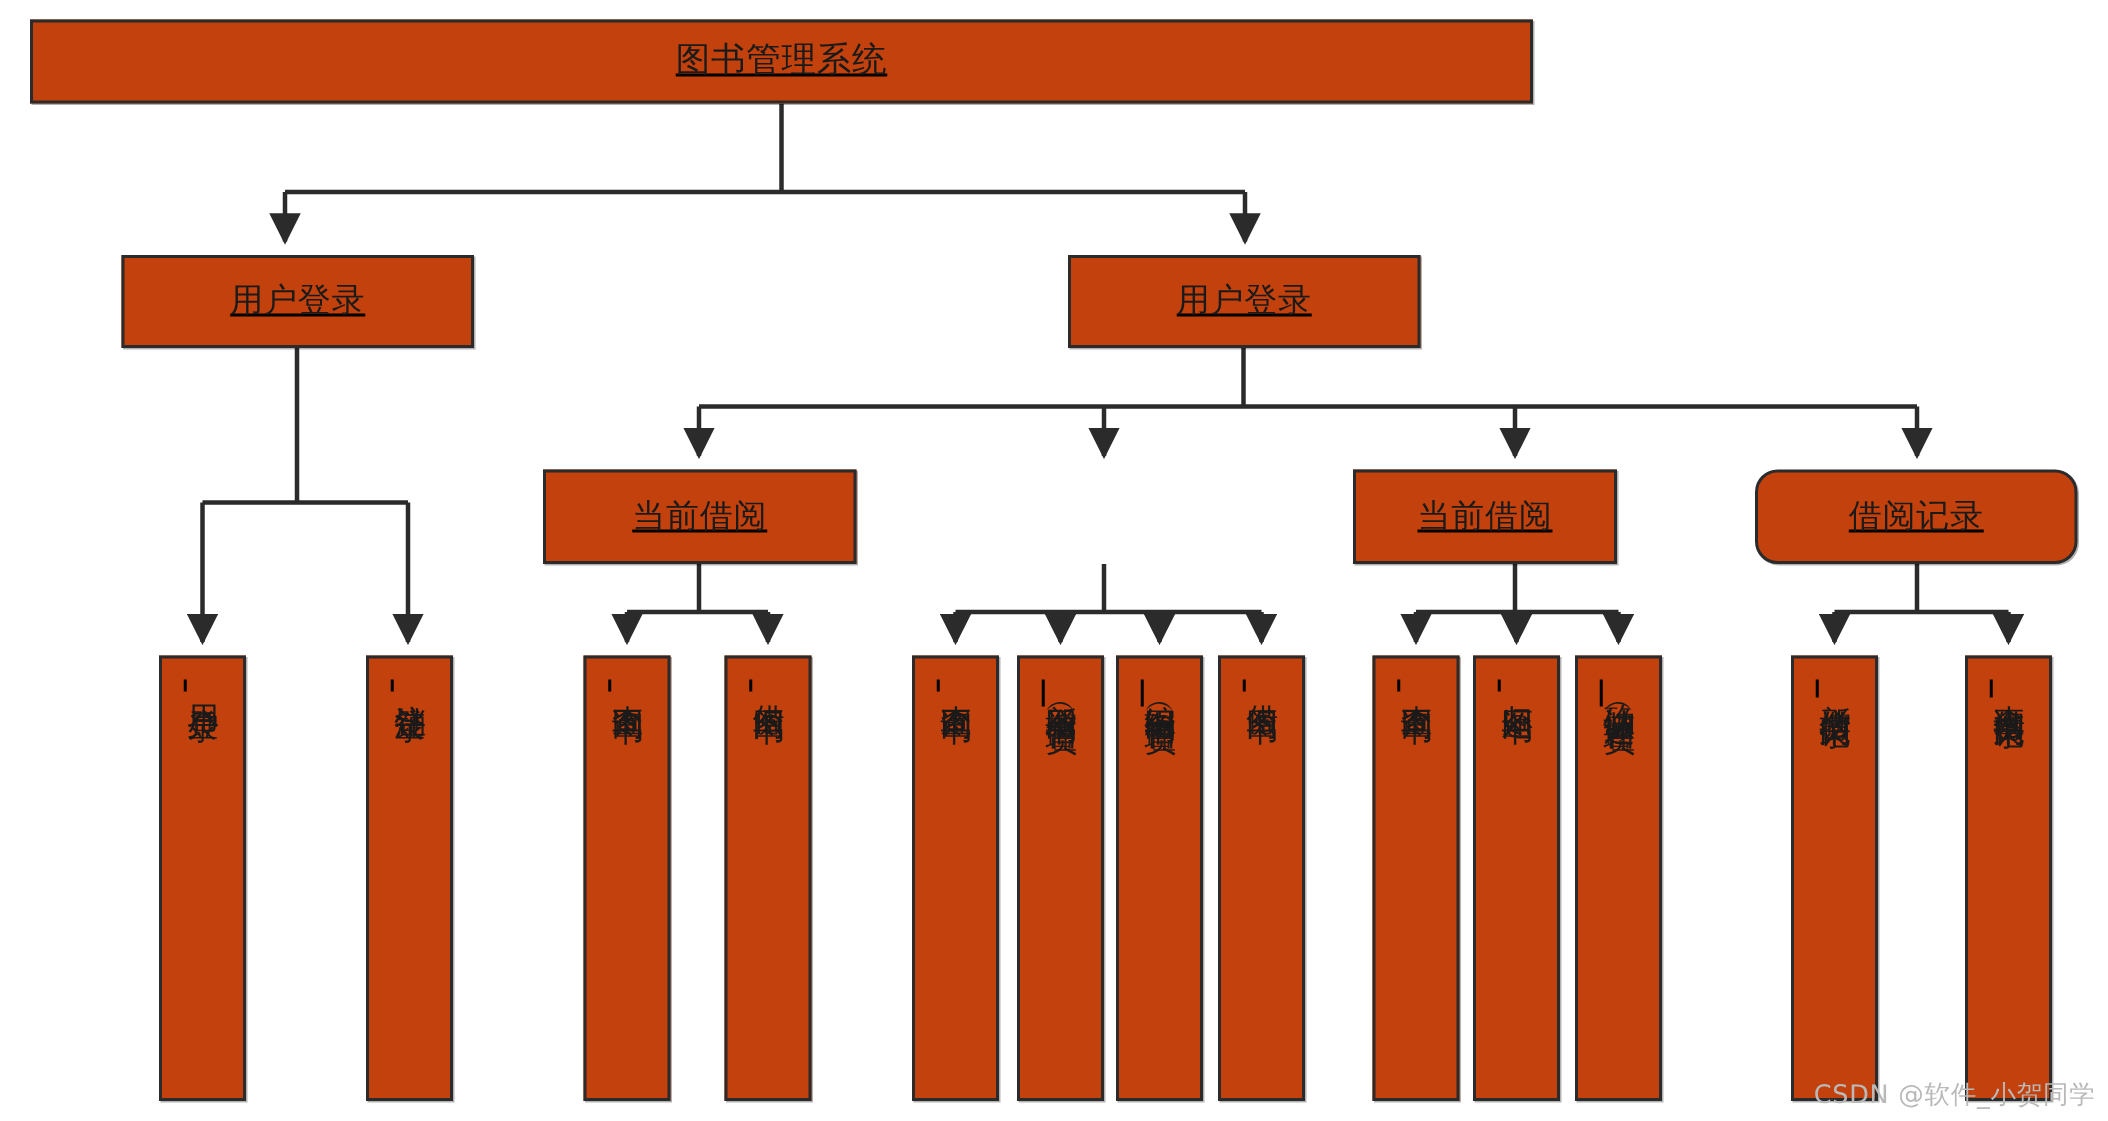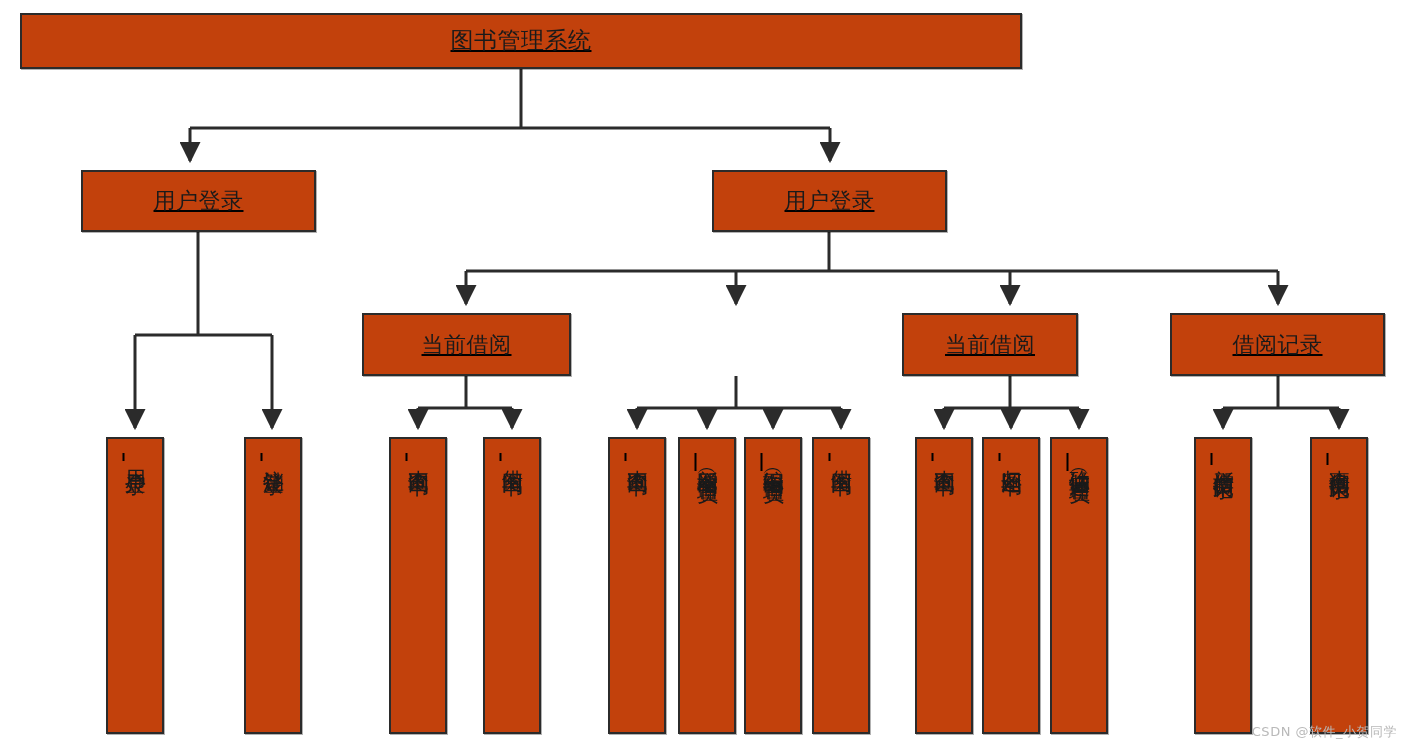--- a/index.html
+++ b/index.html
@@ -56,21 +56,21 @@
     writing-mode: vertical-rl;
     text-orientation: upright;
     font-size: 21px;
     letter-spacing: 2px;
     line-height: 1;
   }
   .watermark {
     position: absolute;
     right: 8px;
     bottom: 6px;
-    font-size: 13px;
+    font-size: 17px;
     color: #b9b9b9;
     font-family: "DejaVu Sans", "Liberation Sans", sans-serif;
     white-space: nowrap;
     letter-spacing: 0.5px;
   }
 </style>
 </head>
 <body>
 
 <div id="canvas">
@@ -140,21 +140,21 @@
 
   <div class="node horiz" style="left:362px; top:313px; width:209px; height:63px;">
     <span class="label">当前借阅</span>
   </div>
 
 
   <div class="node horiz" style="left:902px; top:313px; width:176px; height:63px;">
     <span class="label">当前借阅</span>
   </div>
 
-  <div class="node horiz" style="left:1170px; top:313px; width:215px; height:63px;">
+  <div class="node horiz" style="left:1170px; top:313px; width:215px; height:63px;border-radius:15px;">
     <span class="label">借阅记录</span>
   </div>
 
   <div class="node vert" style="left:106px; top:437px; width:58px; height:297px;">
     <span class="label">用户登录</span>
   </div>
 
   <div class="node vert" style="left:244px; top:437px; width:58px; height:297px;">
     <span class="label">注销登录</span>
   </div>

